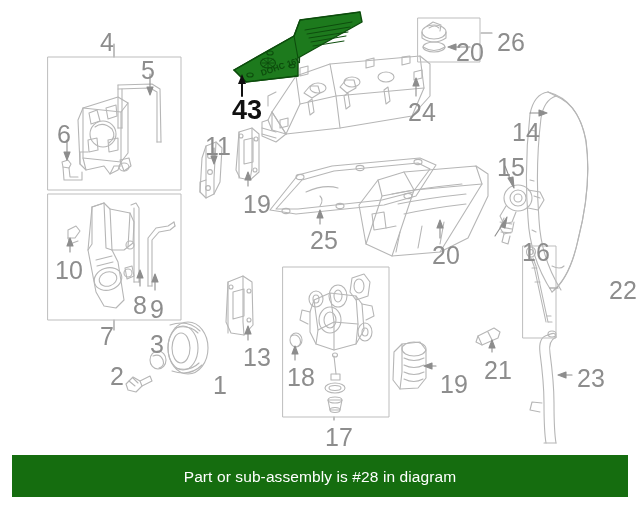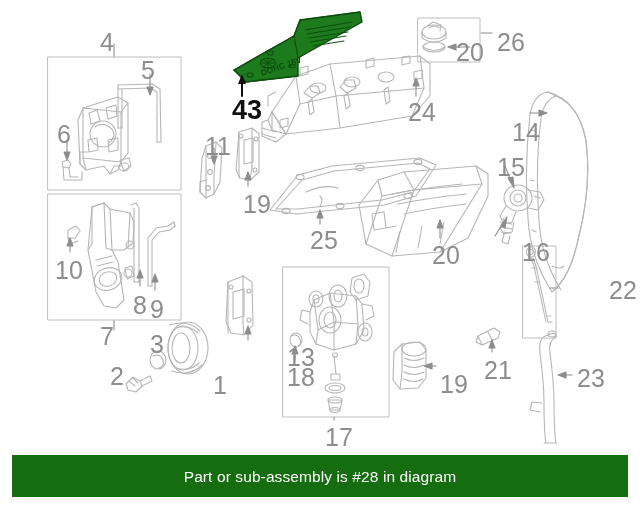--- a/index.html
+++ b/index.html
@@ -413,21 +413,21 @@
   <div class="num" style="left:150px;top:332px;">3</div>
   <div class="num" style="left:100px;top:30px;">4</div>
   <div class="num" style="left:141px;top:58px;">5</div>
   <div class="num" style="left:57px;top:122px;">6</div>
   <div class="num" style="left:100px;top:324px;">7</div>
   <div class="num" style="left:133px;top:293px;">8</div>
   <div class="num" style="left:150px;top:297px;">9</div>
   <div class="num" style="left:55px;top:258px;">10</div>
   <div class="num" style="left:205px;top:134px;">11</div>
   <div class="num" style="left:243px;top:192px;">19</div>
-  <div class="num" style="left:243px;top:345px;margin-left:44px;">13</div>
+  <div class="num" style="left:243px;top:345px;">13</div>
   <div class="num" style="left:512px;top:120px;">14</div>
   <div class="num" style="left:497px;top:155px;">15</div>
   <div class="num" style="left:510px;top:240px;margin-left:12px;">16</div>
   <div class="num" style="left:325px;top:425px;">17</div>
   <div class="num" style="left:287px;top:365px;">18</div>
   <div class="num" style="left:440px;top:372px;">19</div>
   <div class="num" style="left:432px;top:243px;">20</div>
   <div class="num" style="left:484px;top:358px;">21</div>
   <div class="num" style="left:561px;top:278px;margin-left:48px;">22</div>
   <div class="num" style="left:577px;top:366px;">23</div>

